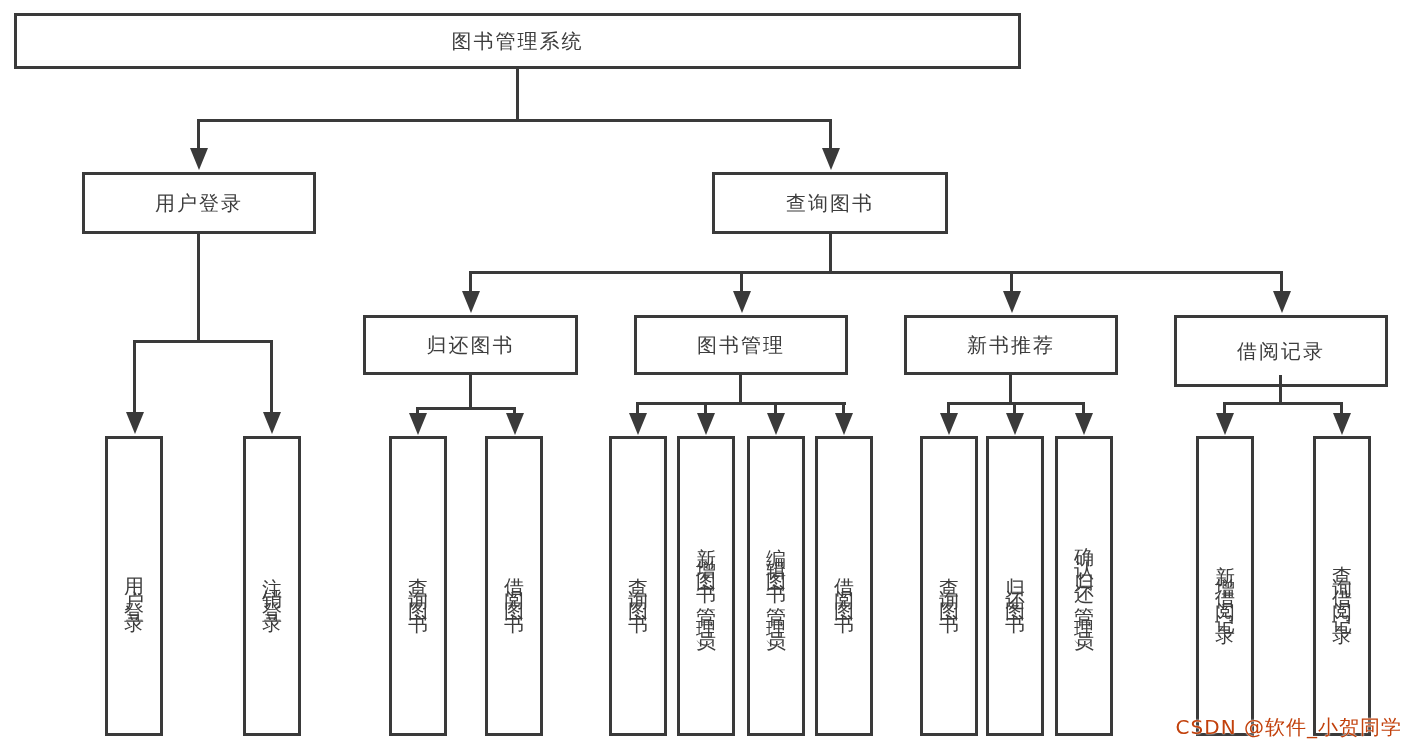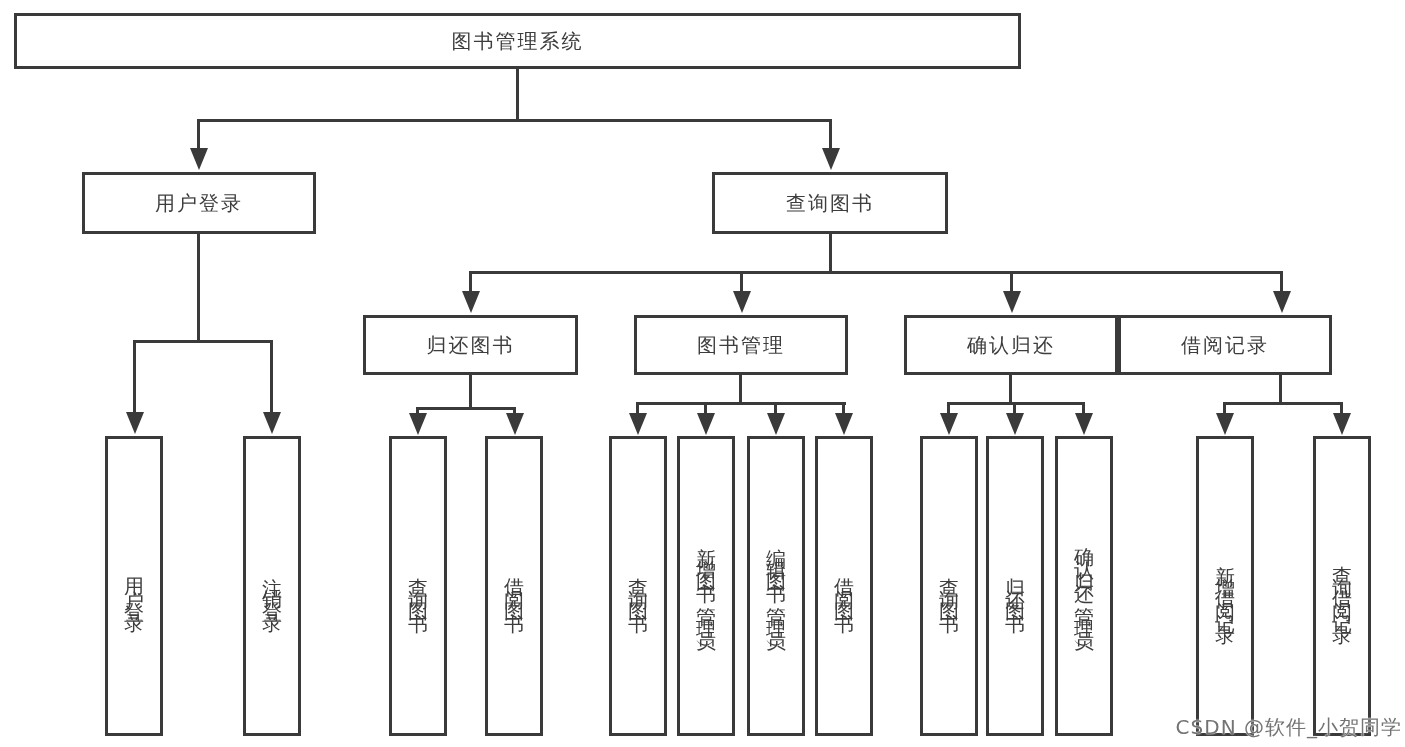--- a/index.html
+++ b/index.html
@@ -17,21 +17,21 @@
     letter-spacing:12px;line-height:1.15;
   }
   .vline,.hline{position:absolute;background:#3a3a3a;}
   .arrow{
     position:absolute;width:0;height:0;
     border-left:9px solid transparent;border-right:9px solid transparent;
     border-top:22px solid #3a3a3a;
   }
   .watermark{
     position:absolute;right:3px;bottom:6px;z-index:5;
-    color:#737373;font-size:20px;font-weight:500;letter-spacing:1px;
+    color:#c2410c;font-size:20px;font-weight:500;letter-spacing:1px;
     text-shadow:0 0 2px #ffffff,0 0 1px #ffffff;
   }
 </style>
 </head>
 <body>
 
 <div class="stage">
 
   <div class="box" style="left:14px;top:13px;width:1007px;height:56px">
     <span>图书管理系统</span>
@@ -47,24 +47,24 @@
 
   <div class="box" style="left:363px;top:315px;width:215px;height:60px">
     <span>归还图书</span>
   </div>
 
   <div class="box" style="left:634px;top:315px;width:214px;height:60px">
     <span>图书管理</span>
   </div>
 
   <div class="box" style="left:904px;top:315px;width:214px;height:60px">
-    <span>确认归还</span>
+    <span>新书推荐</span>
   </div>
 
-  <div class="box" style="left:1118px;top:315px;width:214px;height:60px">
+  <div class="box" style="left:1174px;top:315px;width:214px;height:72px">
     <span>借阅记录</span>
   </div>
 
   <div class="box leaf" style="left:105px;top:436px;width:58px;height:300px">
     <span>用户登录</span>
   </div>
   <div class="box leaf" style="left:243px;top:436px;width:58px;height:300px">
     <span>注销登录</span>
   </div>
 

